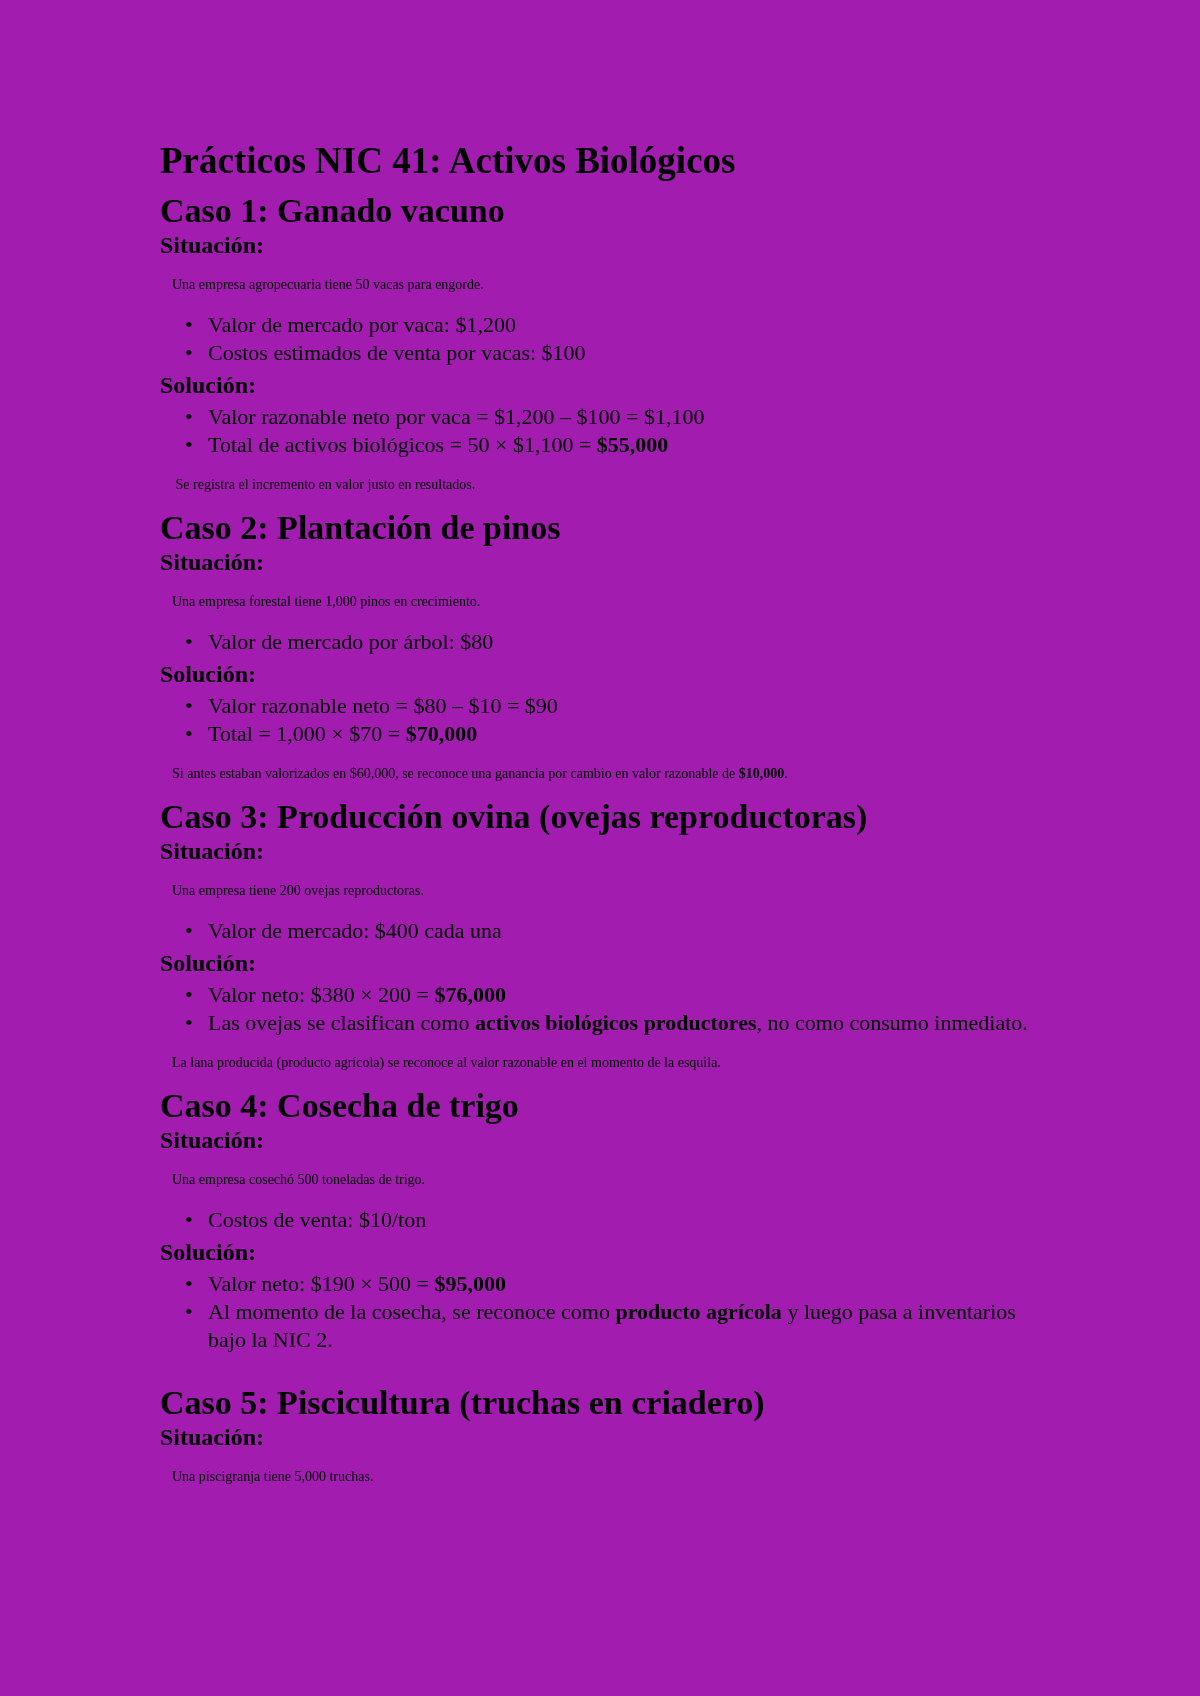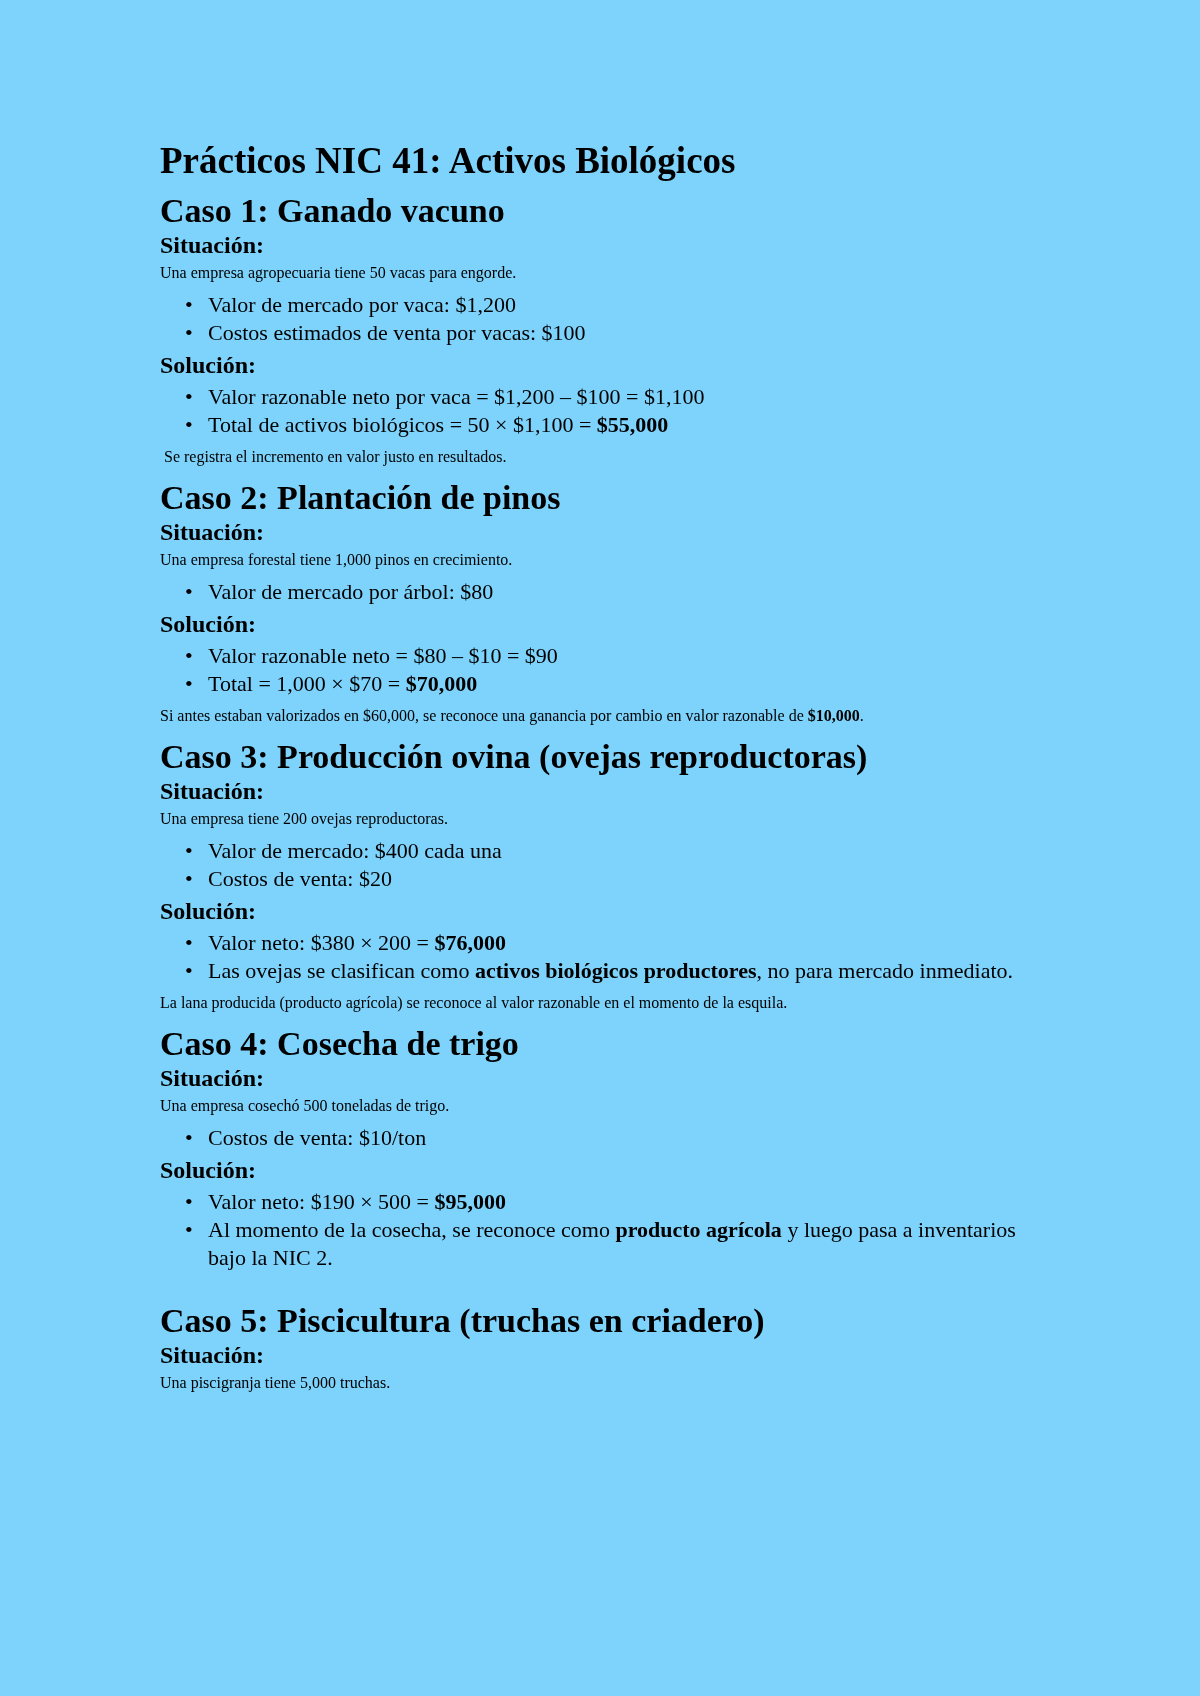--- a/index.html
+++ b/index.html
@@ -1,20 +1,20 @@
 <!DOCTYPE html>
 <html lang="es"><head>
 <meta charset="utf-8">
 <style>
   html, body { margin: 0; padding: 0; background: #ffffff; }
   .page {
     position: relative;
     width: 1200px;
     height: 1696px;
-    background: #7dd3fc;
+    background: #a21caf;
     box-sizing: border-box;
     padding: 138px 160px 40px 160px;
     overflow: hidden;
     font-family: "Liberation Serif", "DejaVu Serif", serif;
     color: #000000;
     -webkit-font-smoothing: antialiased;
   }
   h1.doc-title {
     font-size: 37px;
     line-height: 46px;
@@ -27,23 +27,23 @@
     font-weight: 700;
     margin: 10px 0 4px 0;
   }
   h3.section-label {
     font-size: 24px;
     line-height: 28px;
     font-weight: 700;
     margin: 4px 0 0 0;
   }
   p.para {
-    font-size: 16px;
+    font-size: 14px;
     line-height: 28px;
-    margin: 0;
+    margin: 12px;
     white-space: pre-wrap;
   }
   ul.bullet-list {
     list-style: none;
     margin: 4px 0;
     padding: 0;
     font-size: 22px;
     line-height: 28px;
   }
   ul.bullet-list li {
@@ -88,26 +88,25 @@
       <ul class="bullet-list">
         <li><span>Valor razonable neto = $80 – $10 = $90</span></li>
         <li><span>Total = 1,000 × $70 = </span><span class="b">$70,000</span></li>
       </ul>
       <p class="para"><span>Si antes estaban valorizados en $60,000, se reconoce una ganancia por cambio en valor razonable de </span><span class="b">$10,000</span><span>.</span></p>
       <h2 class="case-heading"><span>Caso 3: Producción ovina (ovejas reproductoras)</span></h2>
       <h3 class="section-label"><span>Situación:</span></h3>
       <p class="para"><span>Una empresa tiene 200 ovejas reproductoras.</span></p>
       <ul class="bullet-list">
         <li><span>Valor de mercado: $400 cada una</span></li>
-        <li><span>Costos de venta: $20</span></li>
       </ul>
       <h3 class="section-label"><span>Solución:</span></h3>
       <ul class="bullet-list">
         <li><span>Valor neto: $380 × 200 = </span><span class="b">$76,000</span></li>
-        <li><span>Las ovejas se clasifican como </span><span class="b">activos biológicos productores</span><span>, no para mercado inmediato.</span></li>
+        <li><span>Las ovejas se clasifican como </span><span class="b">activos biológicos productores</span><span>, no como consumo inmediato.</span></li>
       </ul>
       <p class="para"><span>La lana producida (producto agrícola) se reconoce al valor razonable en el momento de la esquila.</span></p>
       <h2 class="case-heading"><span>Caso 4: Cosecha de trigo</span></h2>
       <h3 class="section-label"><span>Situación:</span></h3>
       <p class="para"><span>Una empresa cosechó 500 toneladas de trigo.</span></p>
       <ul class="bullet-list">
         <li><span>Costos de venta: $10/ton</span></li>
       </ul>
       <h3 class="section-label"><span>Solución:</span></h3>
       <ul class="bullet-list">

